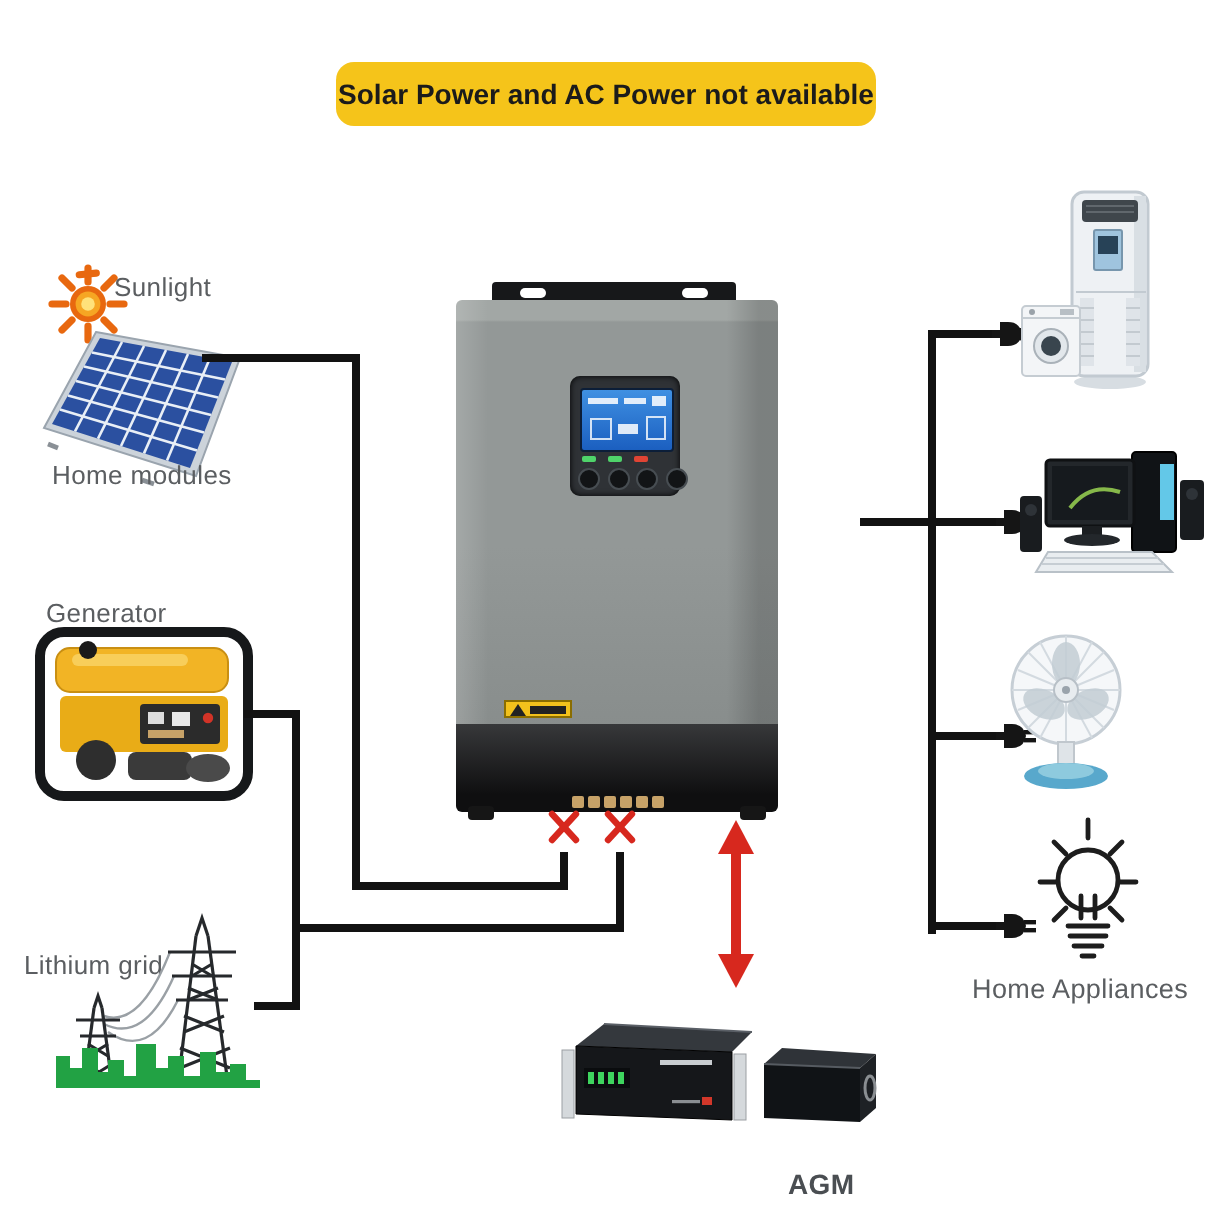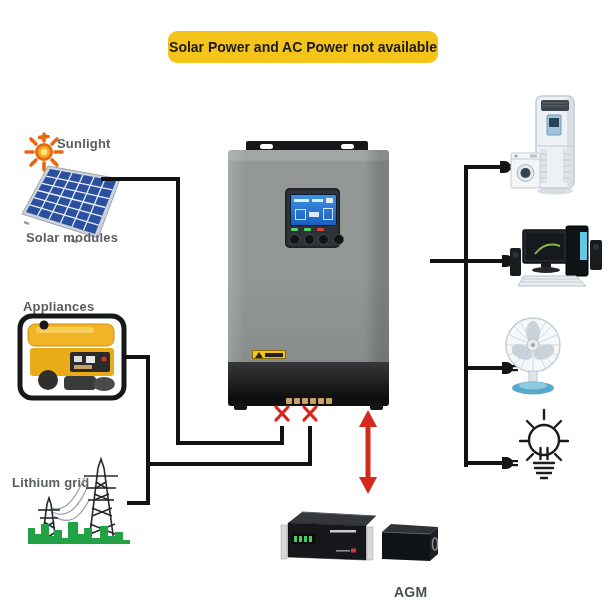--- a/index.html
+++ b/index.html
@@ -1,20 +1,20 @@
 <!DOCTYPE html>
 <html><head>
 <meta charset="utf-8">
 <style>
   html,body{margin:0;padding:0;background:#fff;}
   #stage{position:relative;width:612px;height:612px;background:#fff;overflow:hidden;
          font-family:"Liberation Sans",sans-serif;}
   .abs{position:absolute;}
   .wire{position:absolute;background:#121212;}
-  .lbl{position:absolute;color:#5b5e61;font-size:13px;letter-spacing:.2px;white-space:nowrap;font-weight:bold;}
+  .lbl{position:absolute;color:#5b5e61;font-size:13px;letter-spacing:.2px;white-space:nowrap;}
   .lbl-strong{color:#4a4e52;font-weight:700;}
   #banner{position:absolute;left:168px;top:31px;width:270px;height:32px;background:#F5C41A;
           border-radius:9px;display:flex;align-items:center;justify-content:center;
           color:#1b1b1b;font-size:14px;font-weight:700;}
   
   #inverter{position:absolute;left:228px;top:141px;width:161px;height:272px;}
   .inv-bracket{position:absolute;left:18px;top:0;width:122px;height:11px;background:#17181a;border-radius:2px;}
   .inv-hole{position:absolute;top:3px;width:13px;height:5px;background:#fff;border-radius:3px;}
   .inv-body{position:absolute;left:0;top:9px;width:161px;height:224px;
     background:linear-gradient(90deg,rgba(255,255,255,.16),rgba(0,0,0,0) 10% 84%,rgba(0,0,0,.16) 94%),
@@ -78,23 +78,23 @@
       <line x1="91" y1="27" x2="69.5" y2="78.3"></line>
       <line x1="32" y1="24.2" x2="98.5" y2="37.8"></line>
         <line x1="28" y1="31.3" x2="95" y2="46.7"></line>
       <line x1="24" y1="38.5" x2="91.5" y2="55.5"></line>
         <line x1="20" y1="45.7" x2="88" y2="64.3"></line>
       <line x1="16" y1="52.8" x2="84.5" y2="73.2"></line>
     </g>
     <line x1="10" y1="70" x2="15" y2="72" stroke="#8a9096" stroke-width="2.4"></line>
     <line x1="57" y1="88" x2="63" y2="90" stroke="#8a9096" stroke-width="2.4"></line>
   </svg>
-  <div class="lbl" style="left:26px;top:230px">Solar modules</div>
-
-  <div class="lbl" style="left:23px;top:299px">Appliances</div>
+  <div class="lbl" style="left:26px;top:230px">Home modules</div>
+
+  <div class="lbl" style="left:23px;top:299px">Generator</div>
   <svg class="abs" style="left:14px;top:312px" width="118" height="92" viewBox="0 0 118 92">
     <rect x="6" y="4" width="104" height="82" rx="12" fill="none" stroke="#16181a" stroke-width="5"></rect>
     <rect x="14" y="12" width="86" height="22" rx="7" fill="#F2B425" stroke="#c98f12"></rect>
     <rect x="22" y="15" width="58" height="6" rx="3" fill="#F8CE5A"></rect>
     <circle cx="30" cy="13" r="4.5" fill="#1a1a1a"></circle>
     <rect x="16" y="36" width="84" height="28" rx="3" fill="#E9AC17"></rect>
     <rect x="56" y="40" width="40" height="20" rx="2" fill="#2b2b2b"></rect>
     <rect x="60" y="44" width="8" height="6" fill="#ddd"></rect>
     <rect x="72" y="44" width="9" height="7" fill="#e8e8e8"></rect>
     <circle cx="90" cy="47" r="2.6" fill="#d23327"></circle>
@@ -314,20 +314,21 @@
         <line x1="43" y1="52" x2="37" y2="46"></line>
       <circle cx="26" cy="32" r="15"></circle>
       <line x1="22.5" y1="40" x2="22.5" y2="51"></line>
         <line x1="29.5" y1="40" x2="29.5" y2="51"></line>
       <line x1="16" y1="55" x2="36" y2="55"></line>
         <line x1="17" y1="60" x2="35" y2="60"></line>
       <line x1="19" y1="65" x2="33" y2="65"></line>
         <line x1="23" y1="70" x2="29" y2="70"></line>
     </g>
   </svg>
+  <div class="lbl" style="left:486px;top:487px;font-size:13.5px">Home Appliances</div>
 
   <svg class="abs" style="left:278px;top:506px" width="100" height="58" viewBox="0 0 100 58">
     <polygon points="10,17 24,6 98,10 88,20" fill="#34383d"></polygon>
     <polyline points="24,6 98,10" stroke="#5a5f66" fill="none"></polyline>
     <polygon points="10,17 88,20 88,54 10,51" fill="#15171a" stroke="#000" stroke-width=".5"></polygon>
     <rect x="3" y="19" width="6" height="34" fill="#d5d9dc" stroke="#9b9fa3" stroke-width=".5"></rect>
     <rect x="89" y="21" width="6" height="33" fill="#d5d9dc" stroke="#9b9fa3" stroke-width=".5"></rect>
     <rect x="14" y="28" width="23" height="10" fill="#0a0c0e"></rect>
     <rect x="16" y="30" width="3" height="6" fill="#3ed45e"></rect>
       <rect x="21" y="30" width="3" height="6" fill="#3ed45e"></rect>

